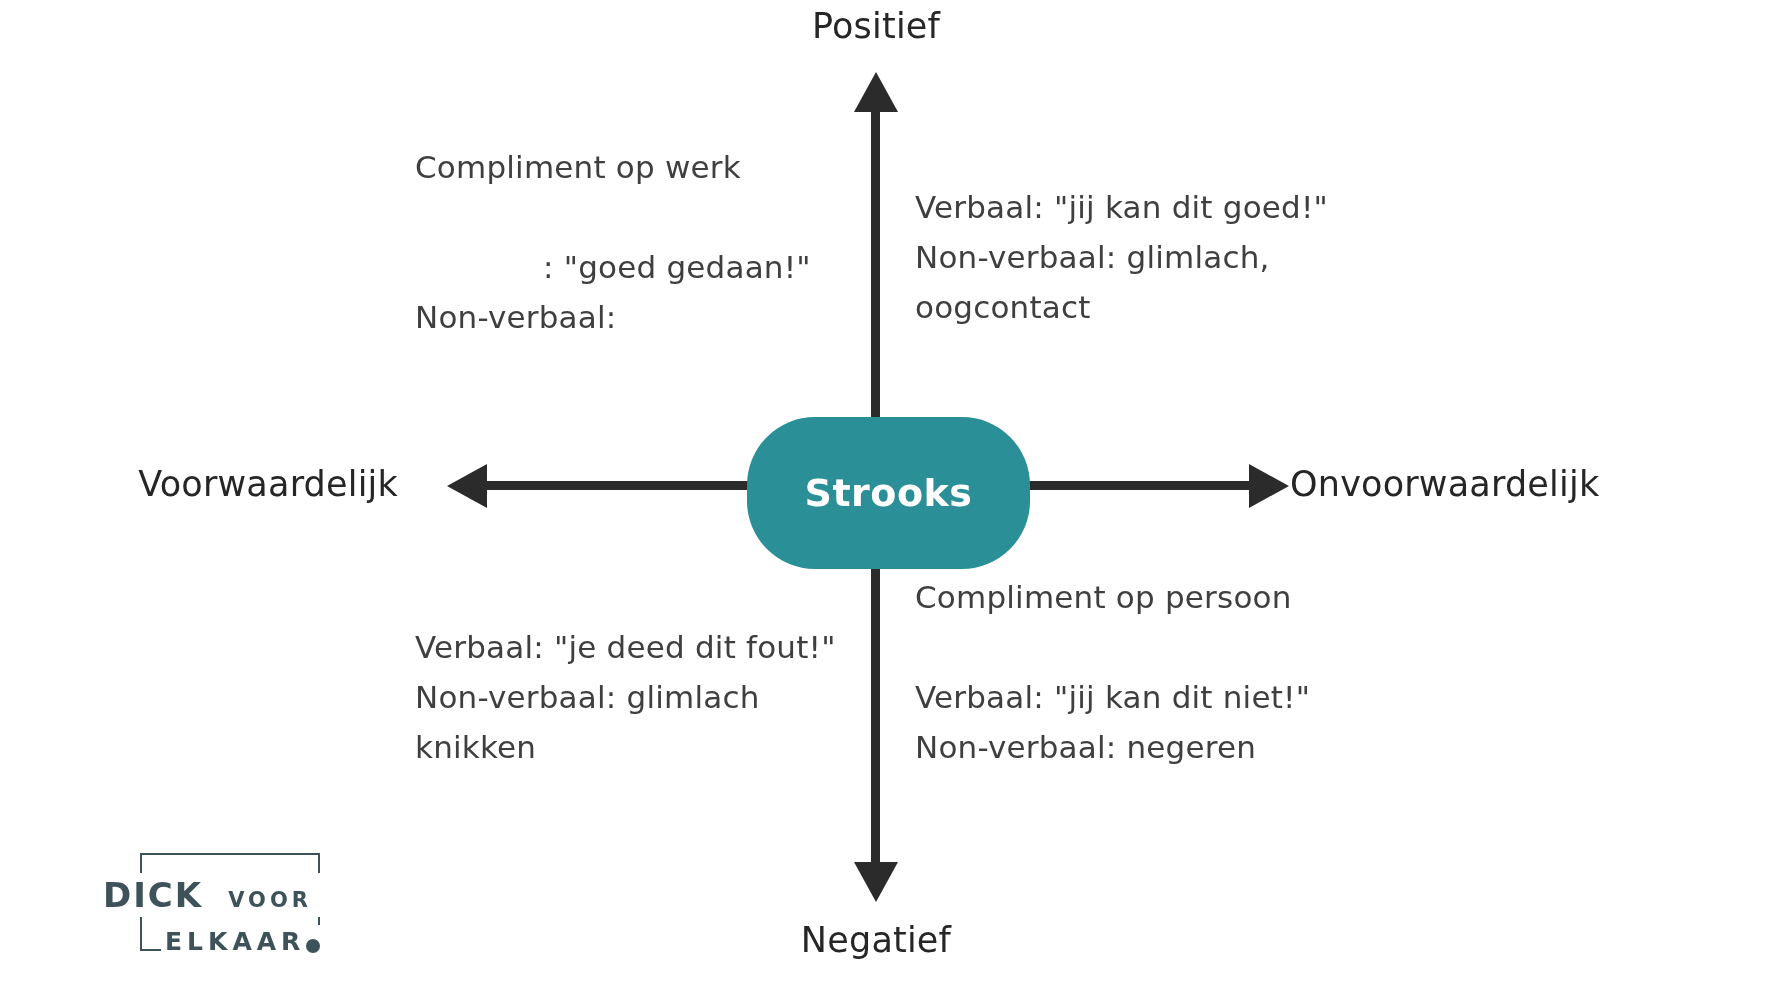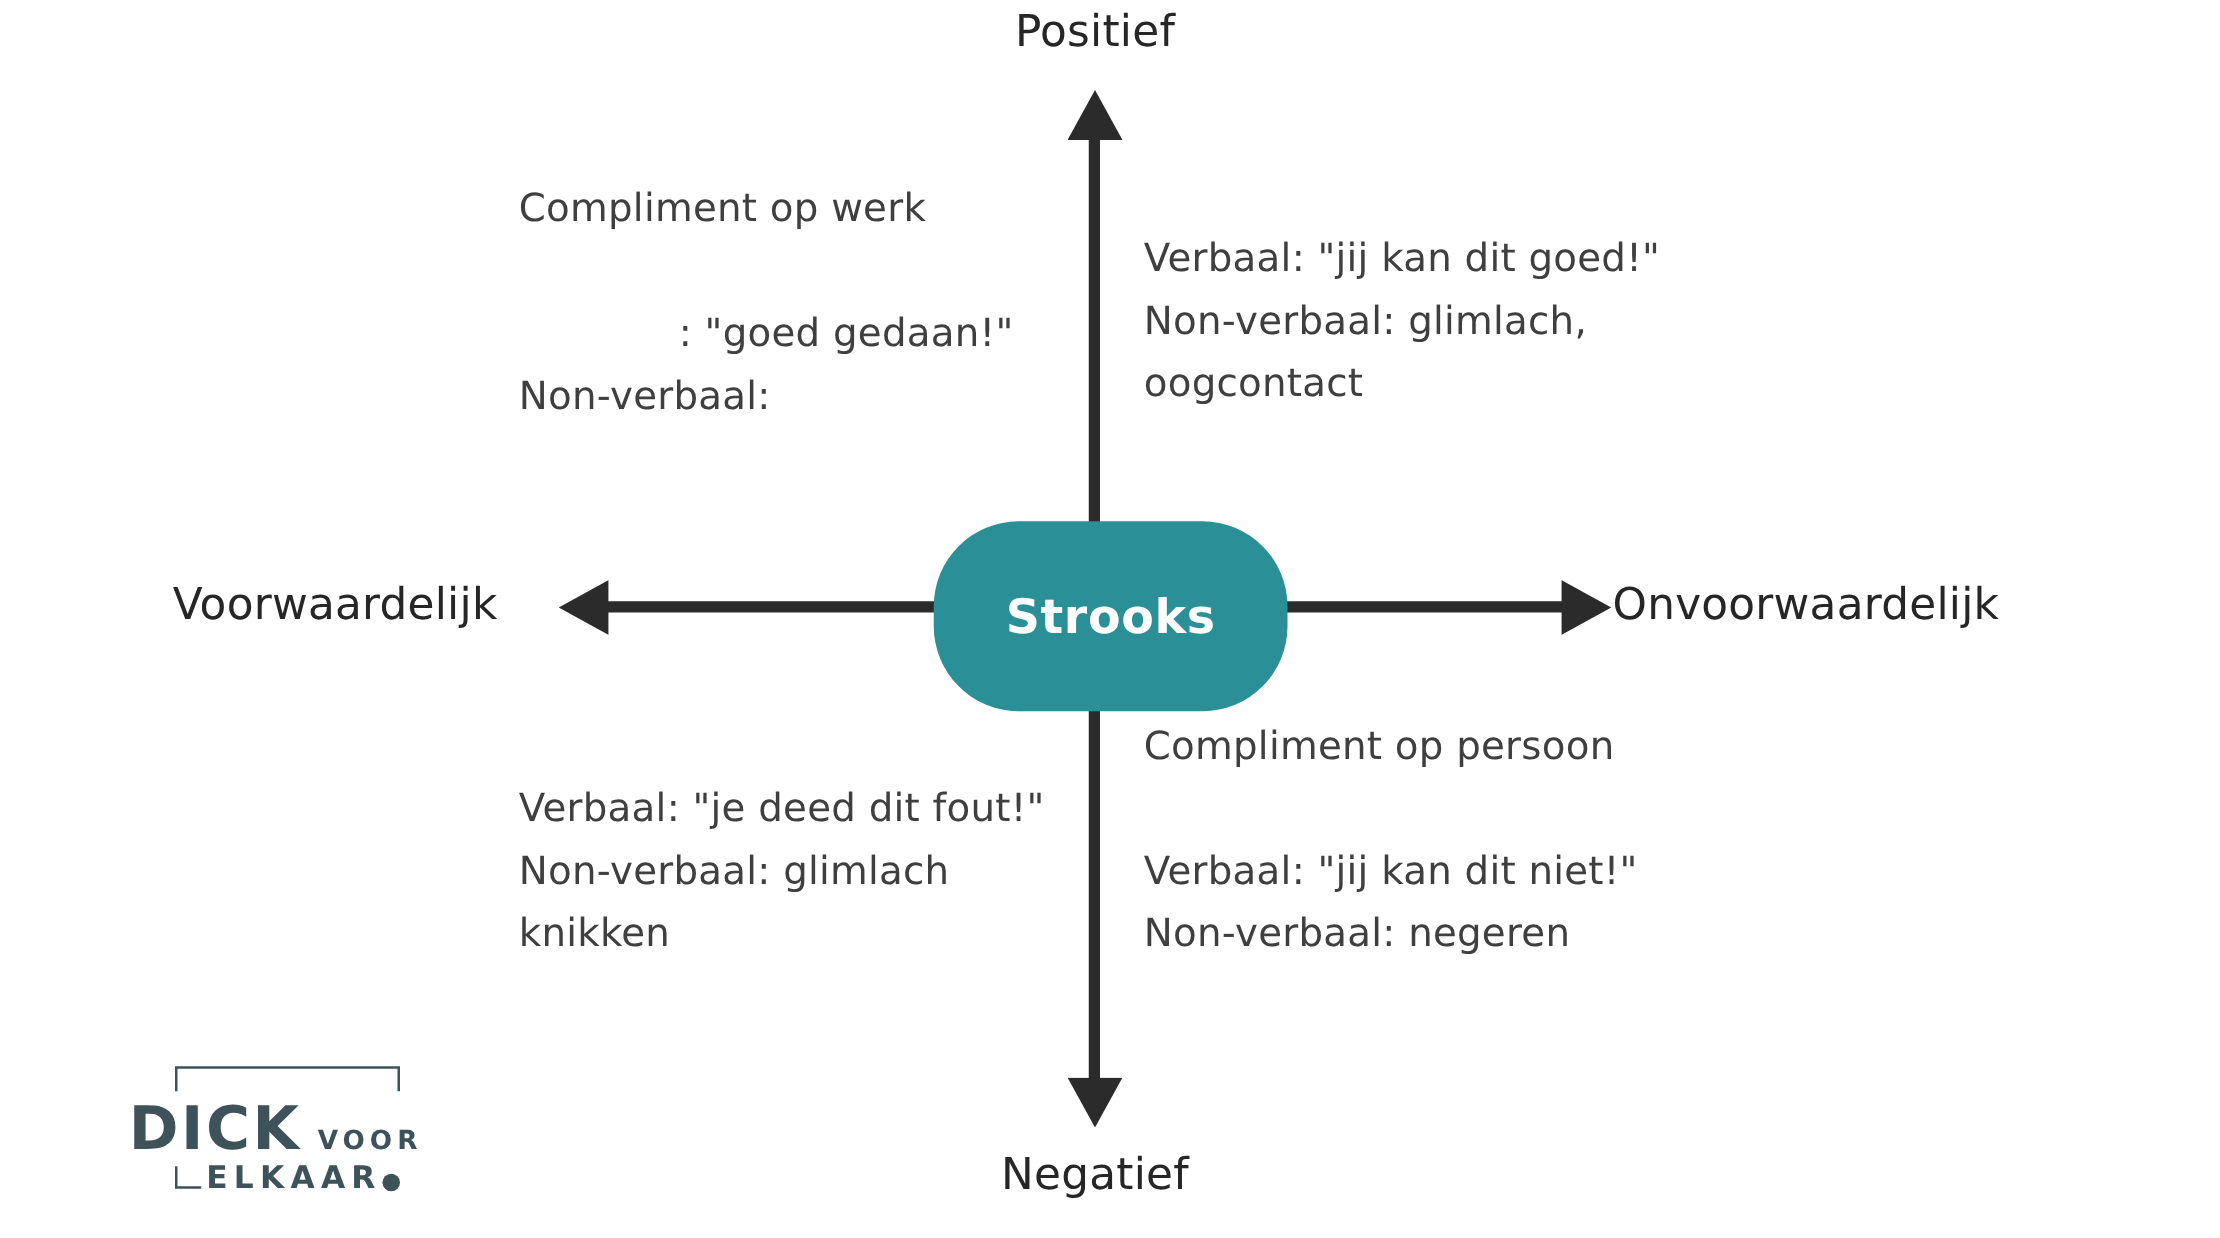--- a/index.html
+++ b/index.html
@@ -55,22 +55,22 @@
   .qblock .blank  { height: 50px; }
   .qblock .indent { padding-left: 128px; }
 
   
   .logo { position: absolute; left: 103px; top: 849px; width: 225px; height: 108px; color: #3e525a; }
   .logo-frame { position: absolute; left: 37px; top: 4px; width: 180px; height: 98px; border: 2px solid #3e525a; }
   .logo-line1 {
     position: absolute; left: 0; top: 24px; background: #ffffff;
     display: flex; align-items: baseline; padding: 2px 8px 2px 0; white-space: nowrap;
   }
-  .logo-dick { font-size: 48px; font-weight: 600; letter-spacing: 2px; }
-  .logo-voor { font-size: 21px; font-weight: 700; letter-spacing: 4px; margin-left: 13px; }
+  .logo-dick { font-size: 34px; font-weight: 600; letter-spacing: 2px; }
+  .logo-voor { font-size: 21px; font-weight: 700; letter-spacing: 4px; margin-left: 25px; }
   .logo-line2 {
     position: absolute; left: 58px; top: 76px; background: #ffffff;
     display: flex; align-items: center; padding: 2px 4px; white-space: nowrap;
   }
   .logo-elkaar { font-size: 25px; font-weight: 700; letter-spacing: 5px; }
   .logo-dot { width: 14px; height: 14px; border-radius: 50%; background: #3e525a; display: inline-block; margin-left: 1px; margin-top: 8px; }
 </style>
 </head>
 <body>
 

